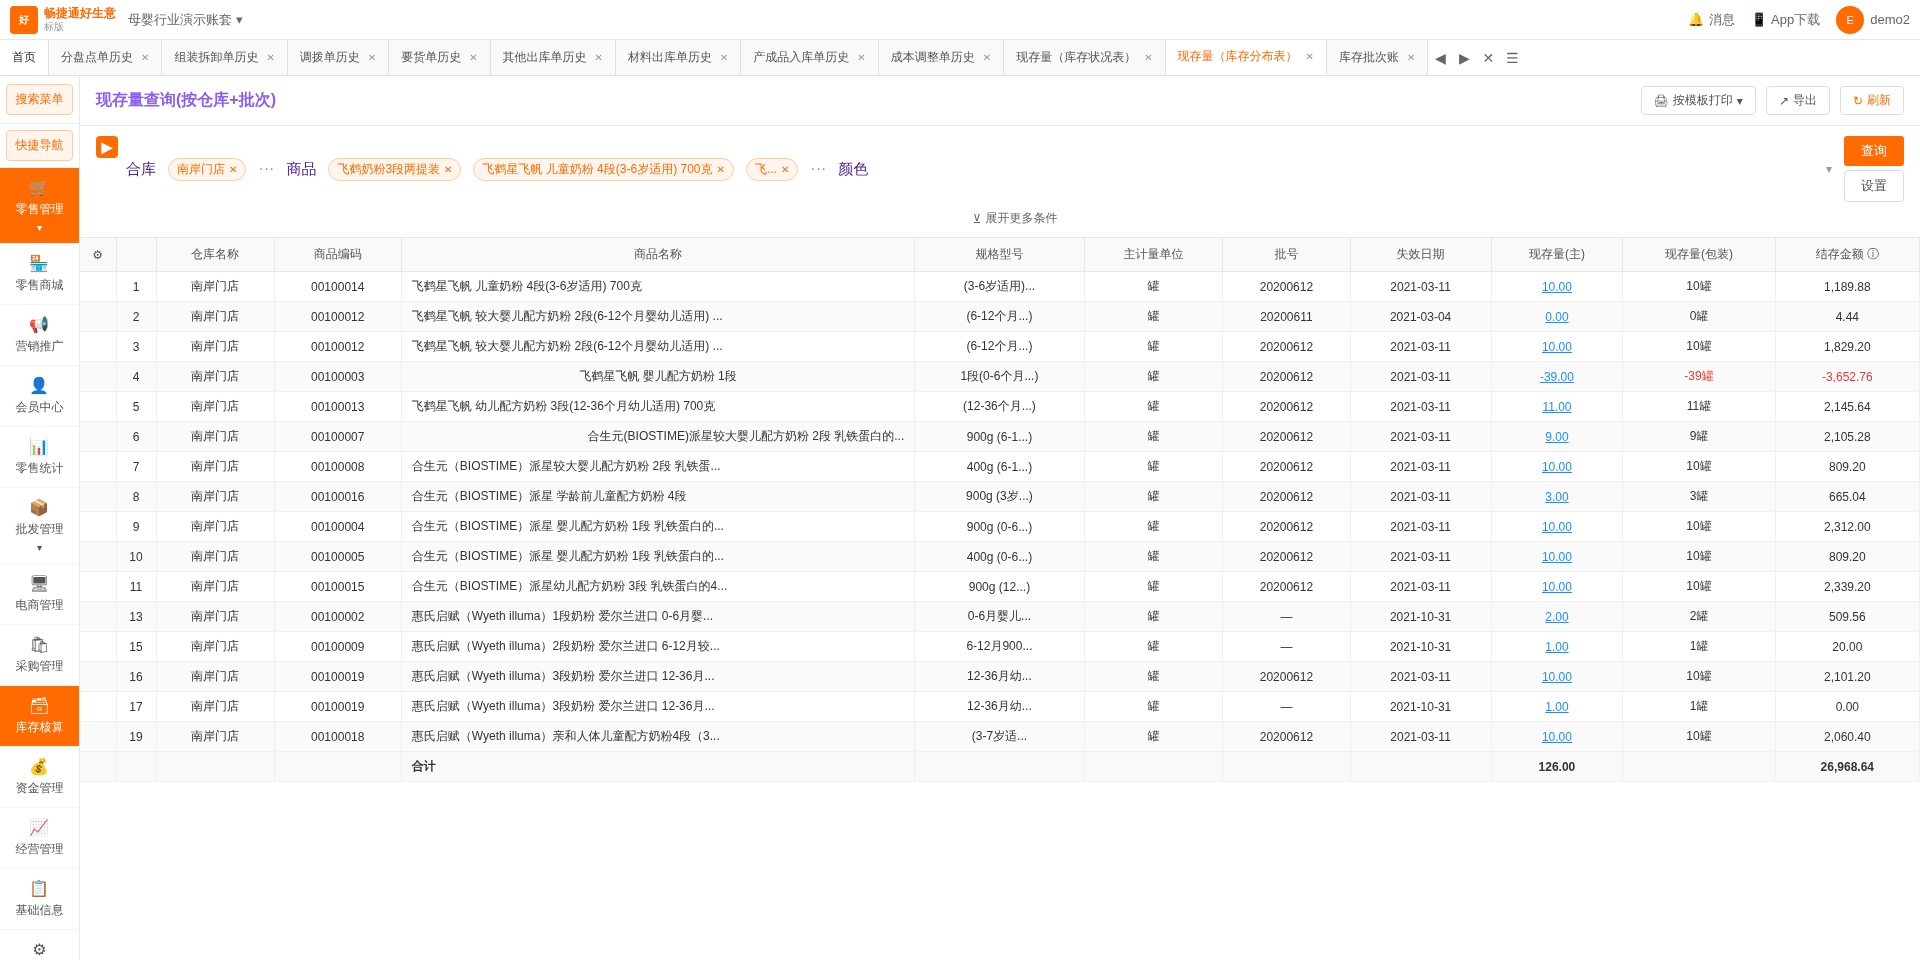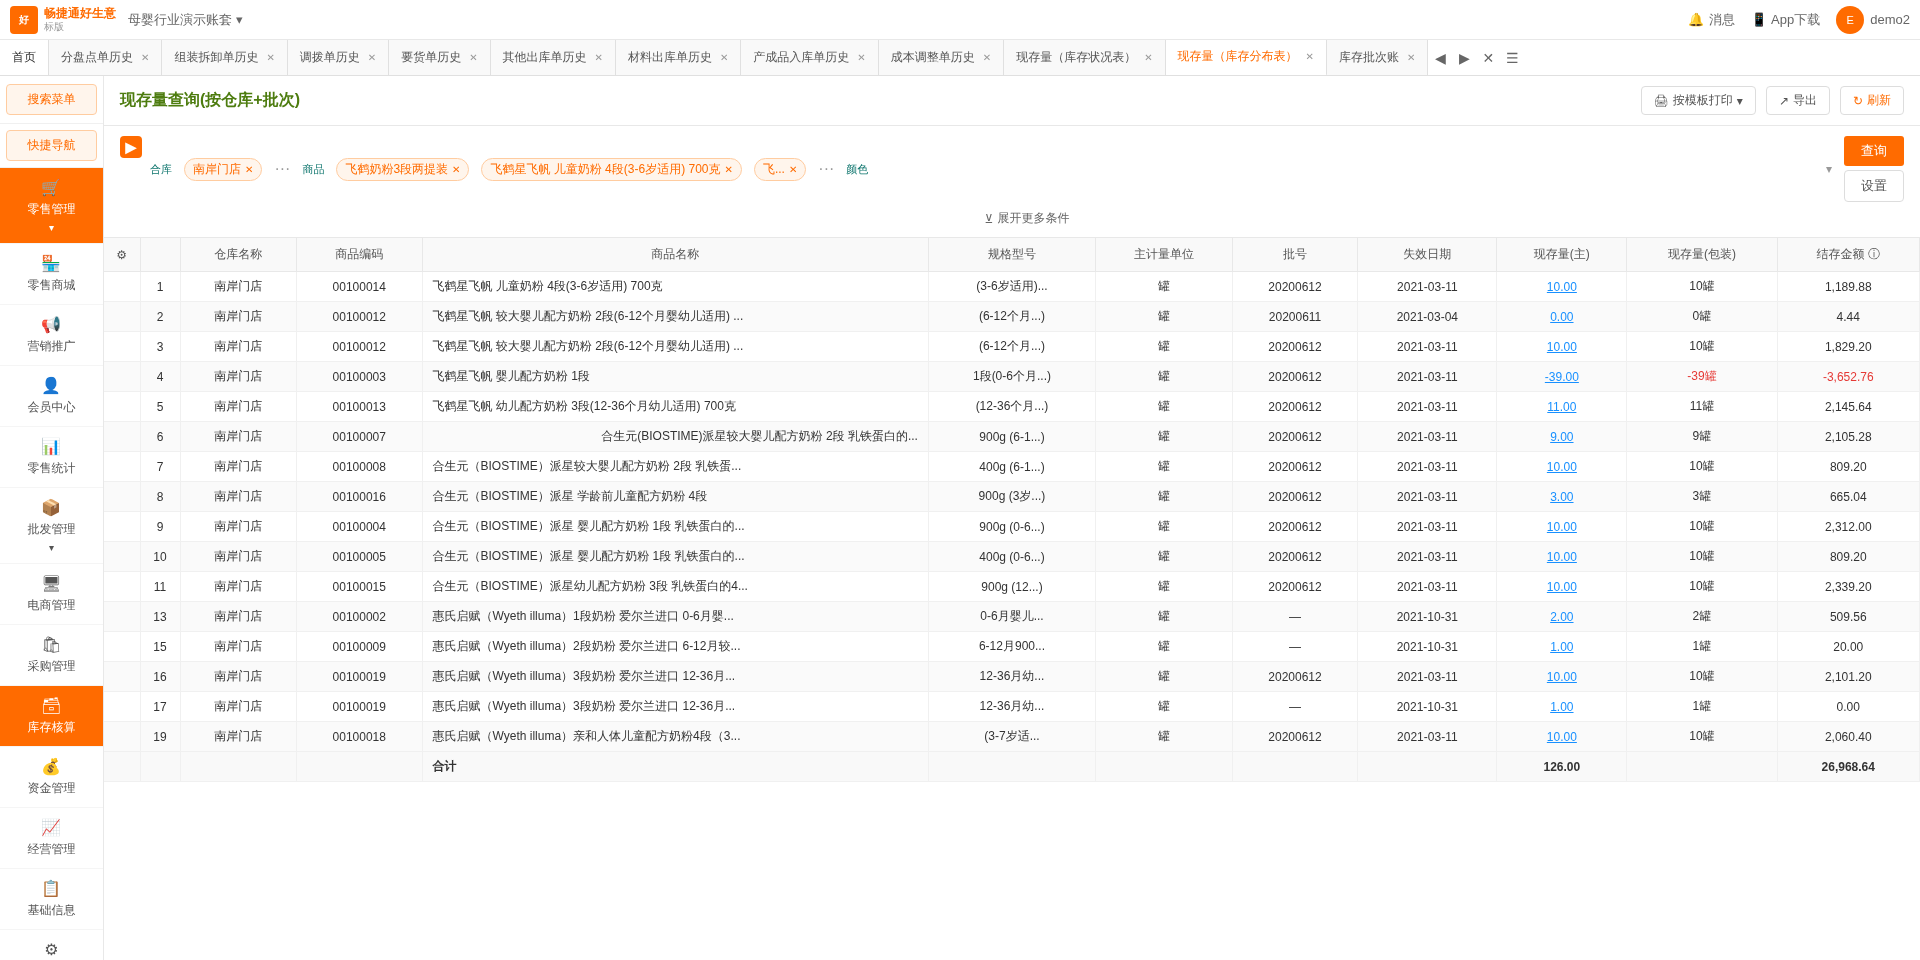--- a/index.html
+++ b/index.html
@@ -81,21 +81,21 @@
     }
 
     
     .main-layout {
       display: flex;
       height: calc(100vh - 76px);
     }
 
     
     .sidebar {
-      width: 104px;
+      width: 80px;
       background: #fff;
       border-right: 1px solid #e8e8e8;
       display: flex;
       flex-direction: column;
       overflow-y: auto;
     }
     .sidebar-search {
       padding: 8px 6px;
       border-bottom: 1px solid #f0f0f0;
     }
@@ -138,21 +138,21 @@
 
     
     .page-header {
       background: #fff;
       padding: 10px 16px;
       display: flex;
       align-items: center;
       justify-content: space-between;
       border-bottom: 1px solid #e8e8e8;
     }
-    .page-title { font-size: 16px; font-weight: bold; color: #4d7c0f; }
+    .page-title { font-size: 16px; font-weight: bold; color: #8b5cf6; }
     .page-actions { display: flex; align-items: center; gap: 10px; }
     .btn-print {
       padding: 5px 12px; border: 1px solid #ddd; border-radius: 4px;
       background: #fff; cursor: pointer; font-size: 12px; display: flex; align-items: center; gap: 4px; color: #555;
     }
     .btn-export {
       padding: 5px 12px; border: 1px solid #ddd; border-radius: 4px;
       background: #fff; cursor: pointer; font-size: 12px; color: #555; display: flex; align-items: center; gap: 4px;
     }
     .btn-refresh {
@@ -165,21 +165,21 @@
       background: #fff;
       padding: 10px 16px;
       border-bottom: 1px solid #e8e8e8;
     }
     .filter-row {
       display: flex;
       align-items: center;
       gap: 12px;
       flex-wrap: wrap;
     }
-    .filter-label { color: #0f766e; font-size: 11px; white-space: nowrap; }
+    .filter-label { color: #4c1d95; font-size: 15px; white-space: nowrap; }
     .filter-tag {
       display: inline-flex; align-items: center; gap: 4px;
       background: #fff5ec; border: 1px solid #ffcca0; border-radius: 12px;
       padding: 2px 8px; font-size: 12px; color: #ff6b00;
     }
     .filter-tag .close { cursor: pointer; color: #ff6b00; font-size: 10px; }
     .filter-expand-row {
       margin-top: 8px;
       display: flex; align-items: center; justify-content: center;
     }
@@ -528,21 +528,21 @@
     <td>2021-03-11</td>
     <td><span class="text-link">10.00</span></td>
     <td>10罐</td>
     <td>1,829.20</td>
   </tr>
             <tr>
     <td></td>
     <td>4</td>
     <td>南岸门店</td>
     <td>00100003</td>
-    <td style="text-align:left;max-width:300px;overflow:hidden;text-overflow:ellipsis;">飞鹤星飞帆 婴儿配方奶粉 1段</td>
+    <td style="text-align:center;max-width:300px;overflow:hidden;text-overflow:ellipsis;">飞鹤星飞帆 婴儿配方奶粉 1段</td>
     <td>1段(0-6个月...)</td>
     <td>罐</td>
     <td>20200612</td>
     <td>2021-03-11</td>
     <td class="text-red"><span class="text-red text-link">-39.00</span></td>
     <td class="text-red">-39罐</td>
     <td class="text-red">-3,652.76</td>
   </tr>
             <tr>
     <td></td>

